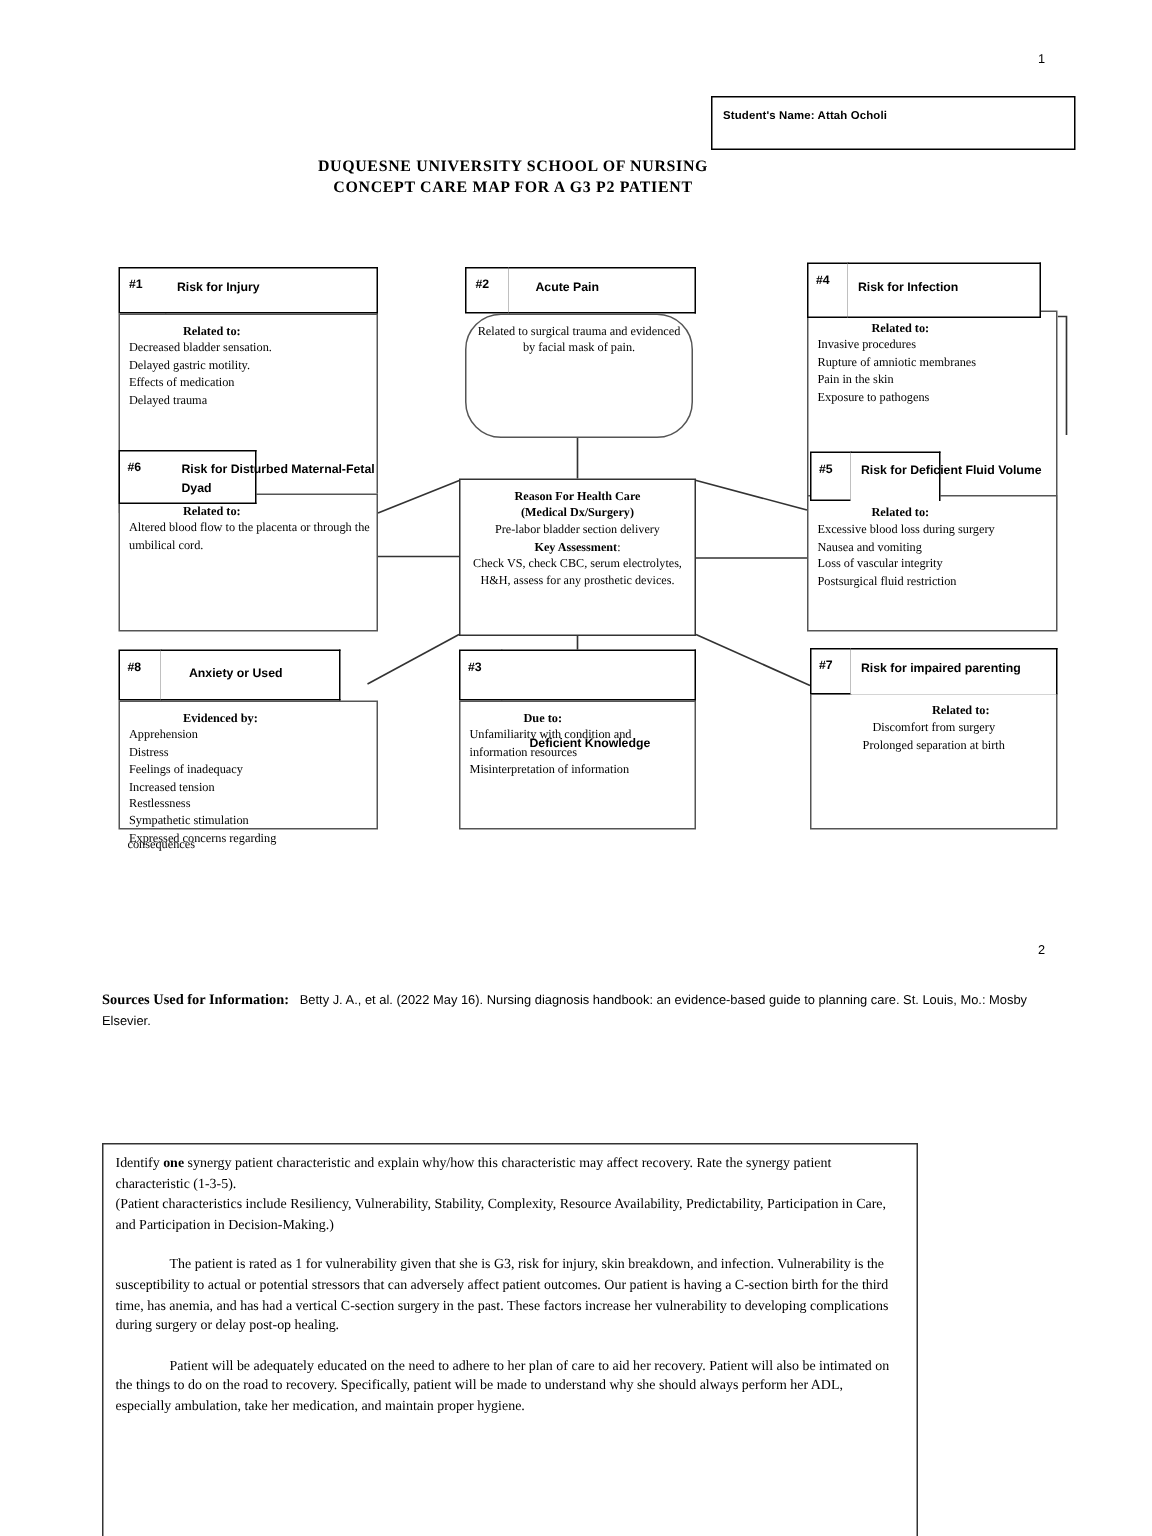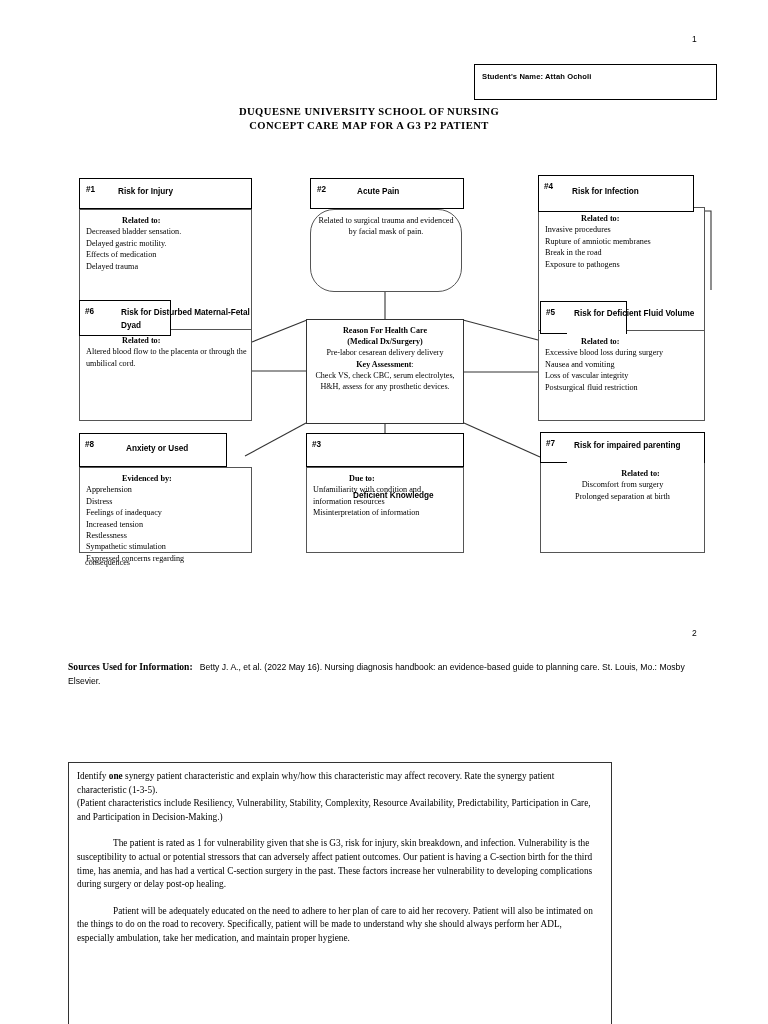--- a/index.html
+++ b/index.html
@@ -58,21 +58,20 @@
     position: absolute;
     left: 0;
     top: 105px;
     width: 684px;
     text-align: center;
     font-family: "Liberation Serif", serif;
     font-weight: bold;
     font-size: 10.6px;
     letter-spacing: .45px;
     line-height: 14px;
-    padding-left: 27px;
   }
 
   
   .map { position: absolute; left: 0; top: 0; width: 768px; height: 620px; }
   .map svg { position: absolute; left: 0; top: 0; }
 
   .dx-body {
     position: absolute;
     border: 1.3px solid #555;
     box-sizing: border-box;
@@ -256,21 +255,21 @@
     </div>
     <div class="dx-tag" style="left:339px; top:178px; width:125px; height:31px; border-left:none;">
       <span class="name" style="left:18px;">Acute Pain</span>
     </div>
 
     <div class="dx-body" style="left:538px; top:207px; width:167px; height:133px;">
       <div class="inner">
         <div class="lead">Related to:</div>
         <div>Invasive procedures</div>
         <div>Rupture of amniotic membranes</div>
-        <div>Break in the road</div>
+        <div>Pain in the skin</div>
         <div>Exposure to pathogens</div>
       </div>
     </div>
     <div class="dx-tag" style="left:538px; top:175px; width:28px; height:37px;">
       <span class="num" style="left:5px;">#4</span>
     </div>
     <div class="dx-tag" style="left:565px; top:175px; width:129px; height:37px; border-left:none;">
       <span class="name" style="left:7px; top:9px;">Risk for Infection</span>
     </div>
 
@@ -348,21 +347,21 @@
       <span class="num" style="left:5px;">#7</span>
     </div>
     <div class="dx-tag" style="left:567px; top:432px; width:138px; height:31px; border-left:none; border-bottom:none;">
       <span class="name" style="left:7px; top:6px;">Risk for impaired parenting</span>
     </div>
 
     <div class="center-node">
       <div class="ctext">
         <div><b>Reason For Health Care</b></div>
         <div><b>(Medical Dx/Surgery)</b></div>
-        <div>Pre-labor cesarean delivery delivery</div>
+        <div>Pre-labor bladder section delivery</div>
         <div><b>Key Assessment</b><span>:</span></div>
         <div>Check VS, check CBC, serum electrolytes, H&amp;H, assess for any prosthetic devices.</div>
       </div>
     </div>
 
   </div>
 
   <div class="page-num" id="page-num-2">2</div>
 
   <div class="sources">

